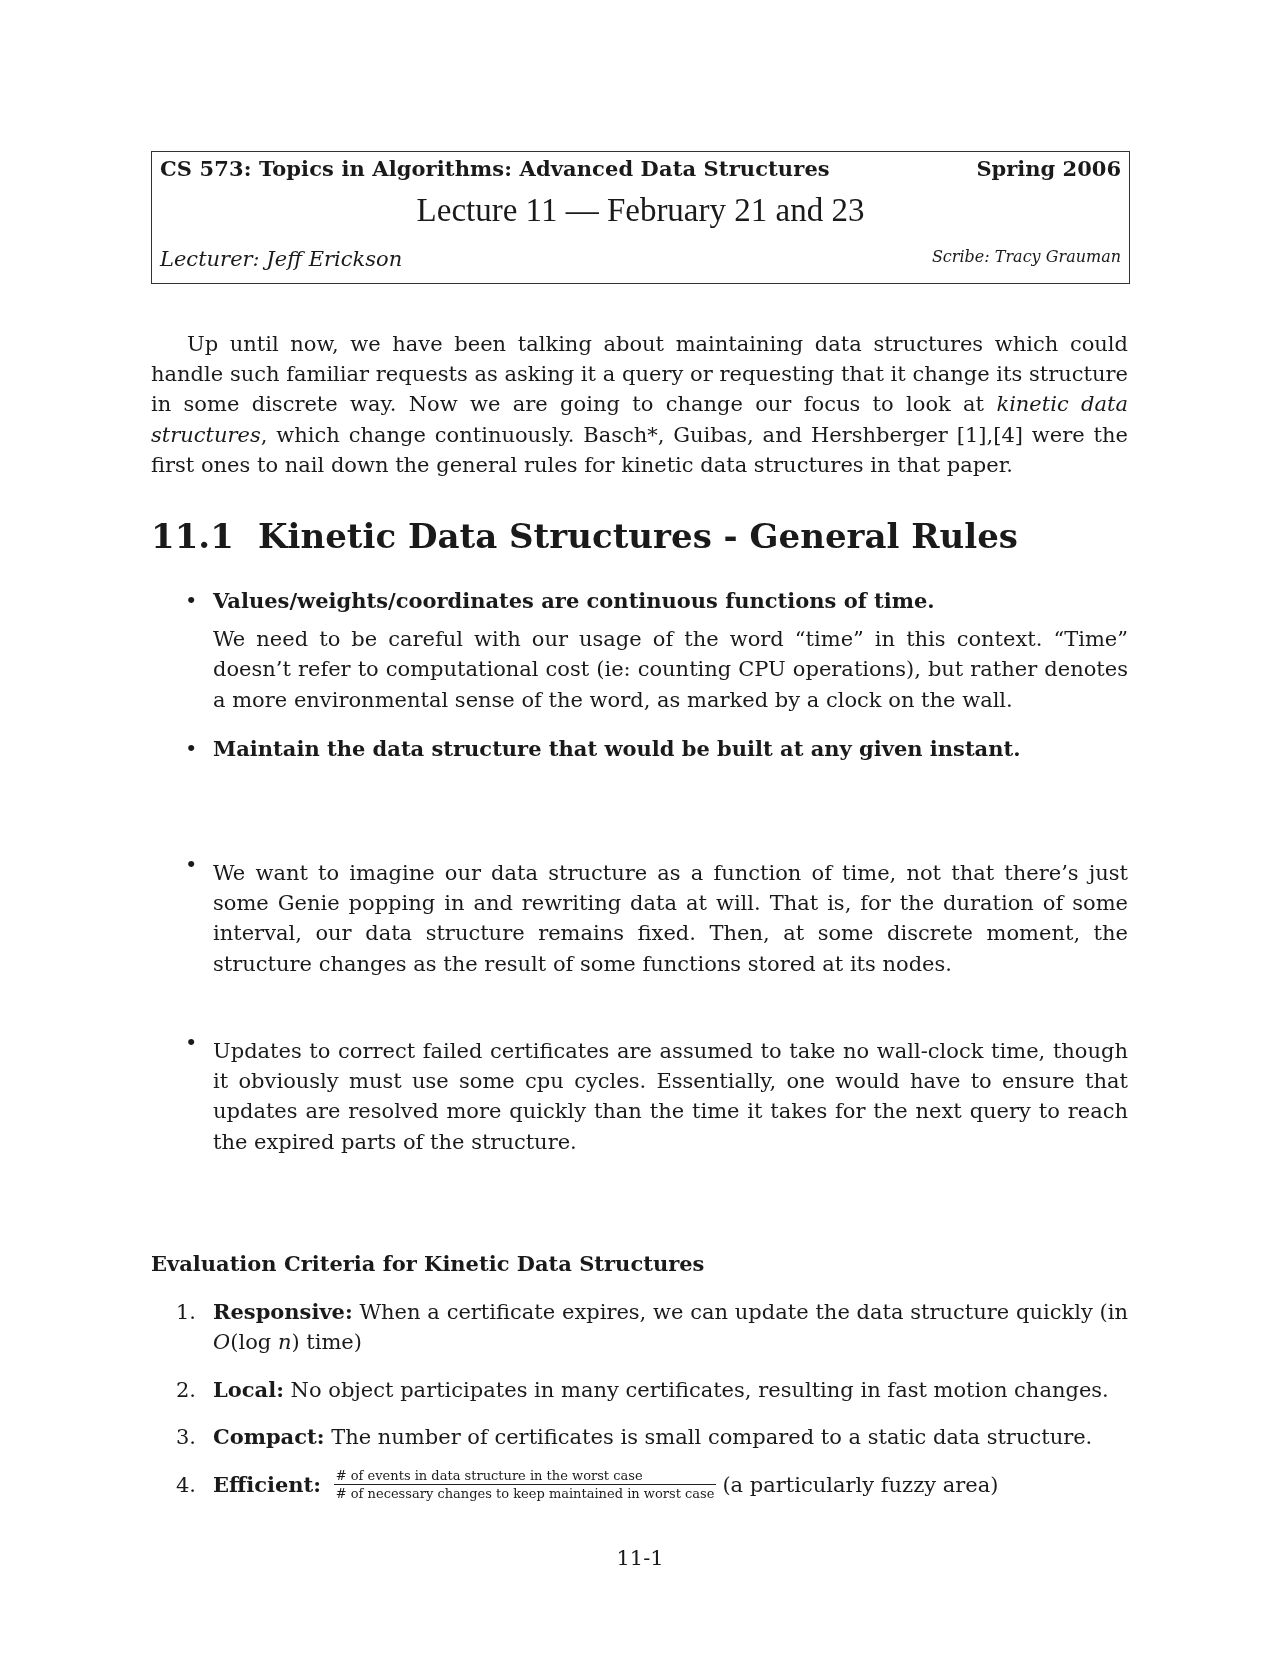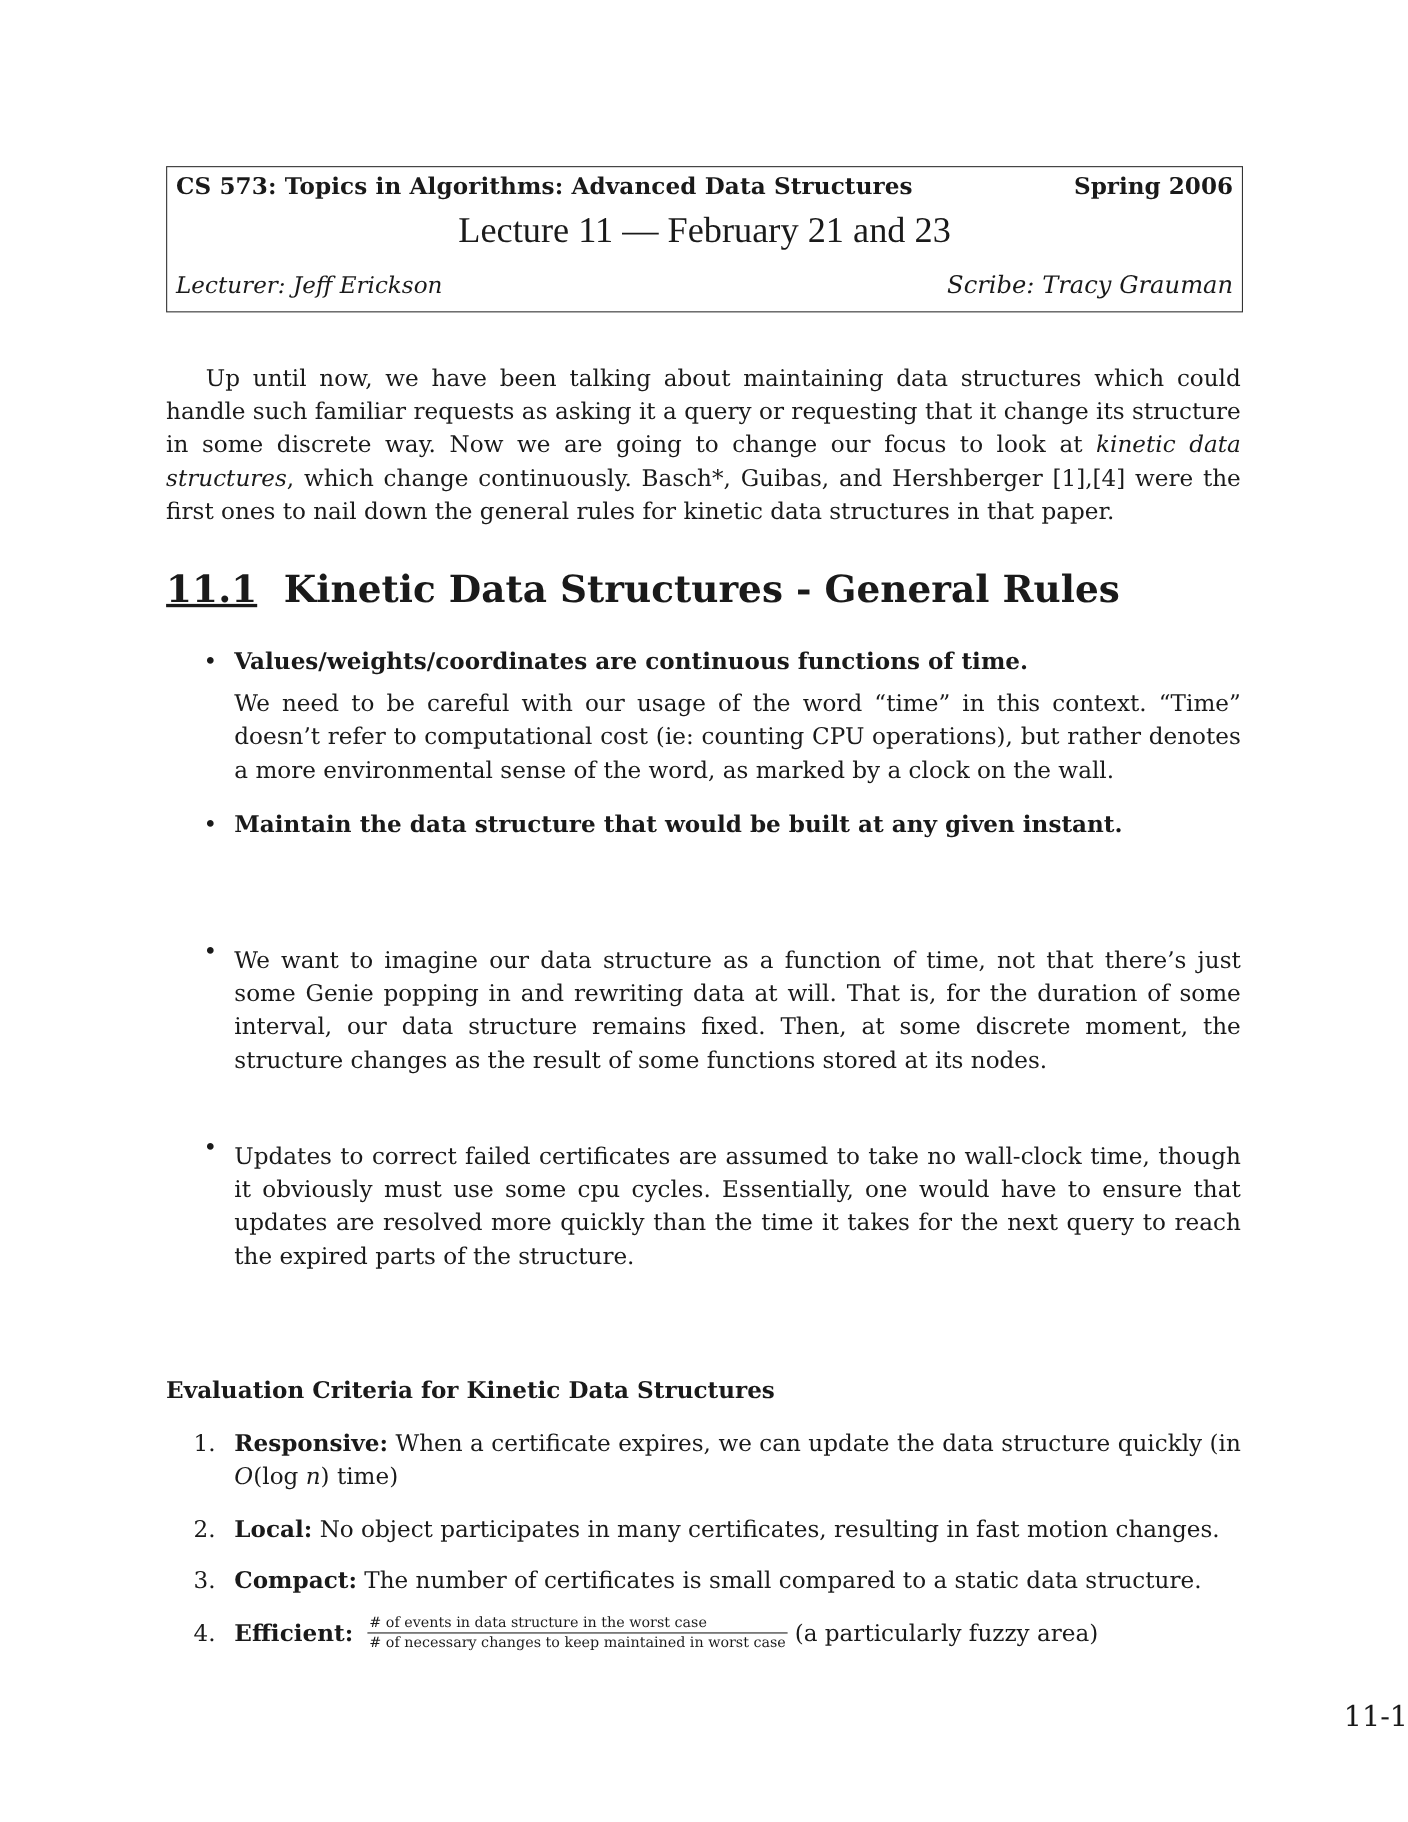--- a/index.html
+++ b/index.html
@@ -10,43 +10,43 @@
   }
   .abs { position: absolute; }
   .header-box {
     position: absolute; left: 151px; top: 151px; width: 977px; height: 131px;
     border: 1.5px solid #333;
   }
   .h-course { position: absolute; left: 8px; top: 4px; font-weight: bold; font-size: 21px; letter-spacing: 0.1px; }
   .h-term { position: absolute; right: 8px; top: 4px; font-weight: bold; font-size: 21px; }
   .h-title { position: absolute; left: 0; right: 0; top: 40px; text-align: center; font-size: 33px; font-family: "Liberation Serif", serif; }
   .h-lecturer { position: absolute; left: 8px; top: 95px; font-style: italic; font-size: 21px; }
-  .h-scribe { position: absolute; right: 8px; top: 95px; font-style: italic; font-size: 22px; }
+  .h-scribe { position: absolute; right: 8px; top: 95px; font-style: italic; font-size: 16px; }
 
   .body-text { font-size: 21px; line-height: 30.2px; text-align: justify; text-align-last: left; }
   .intro { left: 151px; top: 329px; width: 977px; text-indent: 36px; }
   .section-title { left: 151px; top: 516px; font-size: 34px; font-weight: bold; white-space: nowrap; }
-  .section-num { display: inline-block; width: 107px; text-decoration: underline; }
+  .section-num { display: inline-block; width: 107px; }
 
   .bullet { position: absolute; left: 151px; width: 977px; }
   .bullet-dot { position: absolute; left: 34px; top: 0; font-size: 21px; line-height: 30.2px; }
   .bullet-head { margin-left: 62px; font-size: 21px; line-height: 30.2px; font-weight: bold; text-align: justify; text-align-last: left; }
   .bullet-body { margin-left: 62px; margin-top: 8px; font-size: 21px; line-height: 30.2px; text-align: justify; text-align-last: left; }
 
   .eval-heading { left: 151px; top: 1251px; font-size: 21px; font-weight: bold; }
   .olist { position: absolute; left: 151px; width: 977px; }
   .ol-num { position: absolute; left: 25px; top: 0; font-size: 21px; line-height: 30.2px; }
   .ol-text { margin-left: 62px; font-size: 21px; line-height: 30.2px; text-align: justify; text-align-last: left; }
   .ol-text b { font-weight: bold; }
 
   .frac { display: inline-block; vertical-align: middle; text-align: center; font-size: 13px; line-height: 15px; margin: 0 6px; position: relative; top: -2px; }
   .frac .num { display: block; border-bottom: 1.2px solid #222; padding: 0 2px 1px; }
   .frac .den { display: block; padding: 1px 2px 0; }
 
-  .page-num { left: 0; width: 1280px; top: 1546px; text-align: right; font-size: 26px; }
+  .page-num { left: 0; width: 1280px; top: 1546px; text-align: center; font-size: 21px; }
   i, .it { font-style: italic; }
 </style>
 </head>
 <body>
 
 <div class="header-box">
   <span class="h-course">CS 573: Topics in Algorithms: Advanced Data Structures</span>
   <span class="h-term">Spring 2006</span>
   <div class="h-title">Lecture 11 — February 21 and 23</div>
   <span class="h-lecturer">Lecturer: Jeff Erickson</span>

